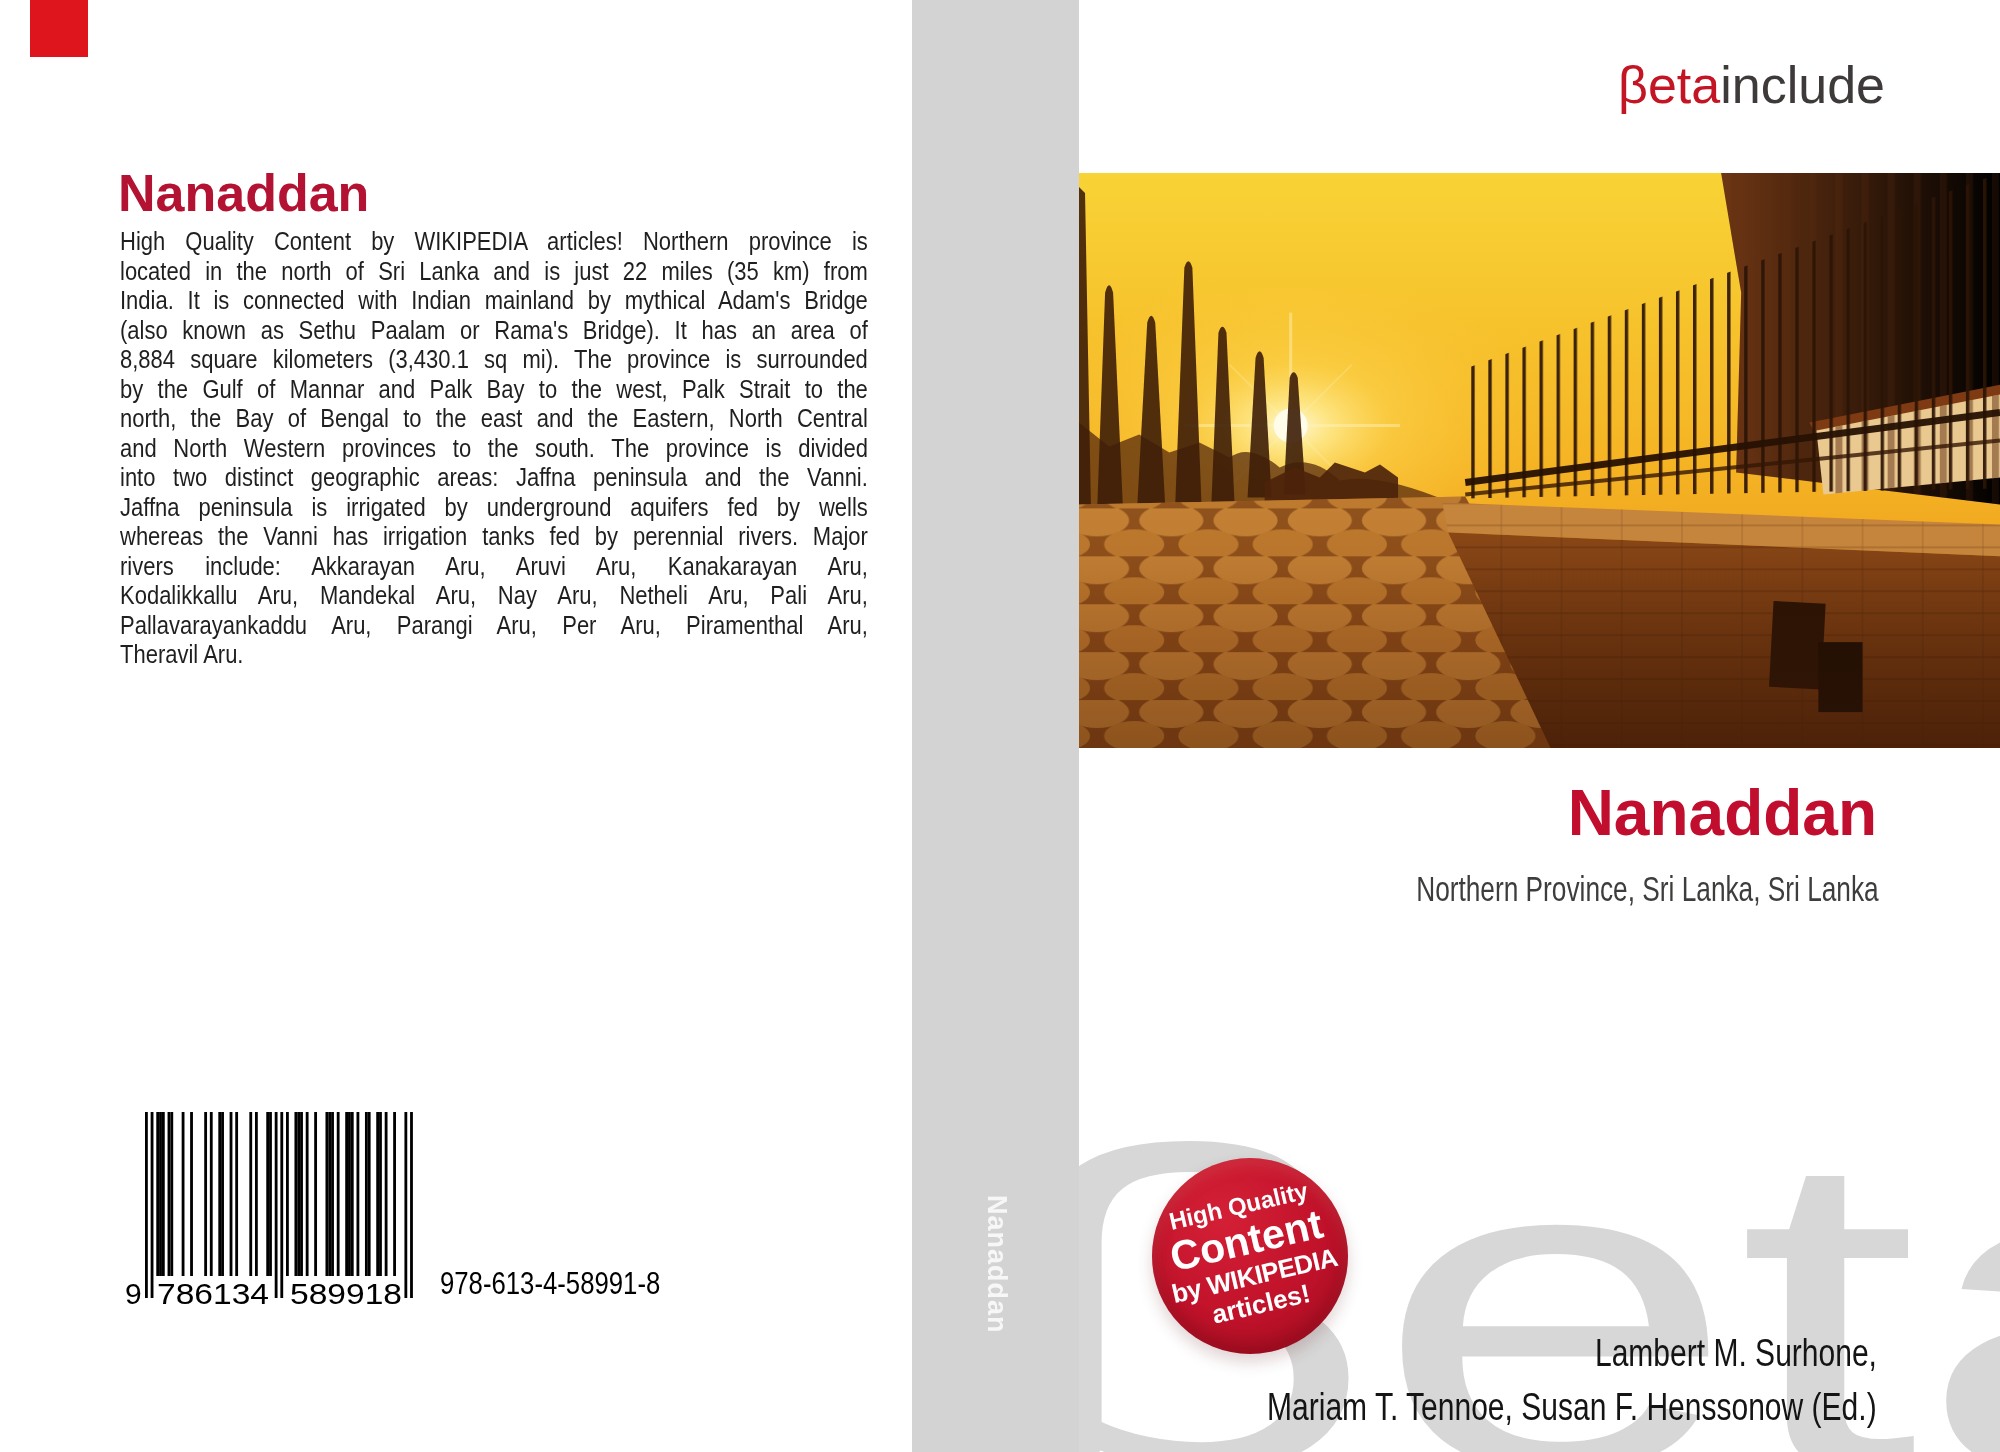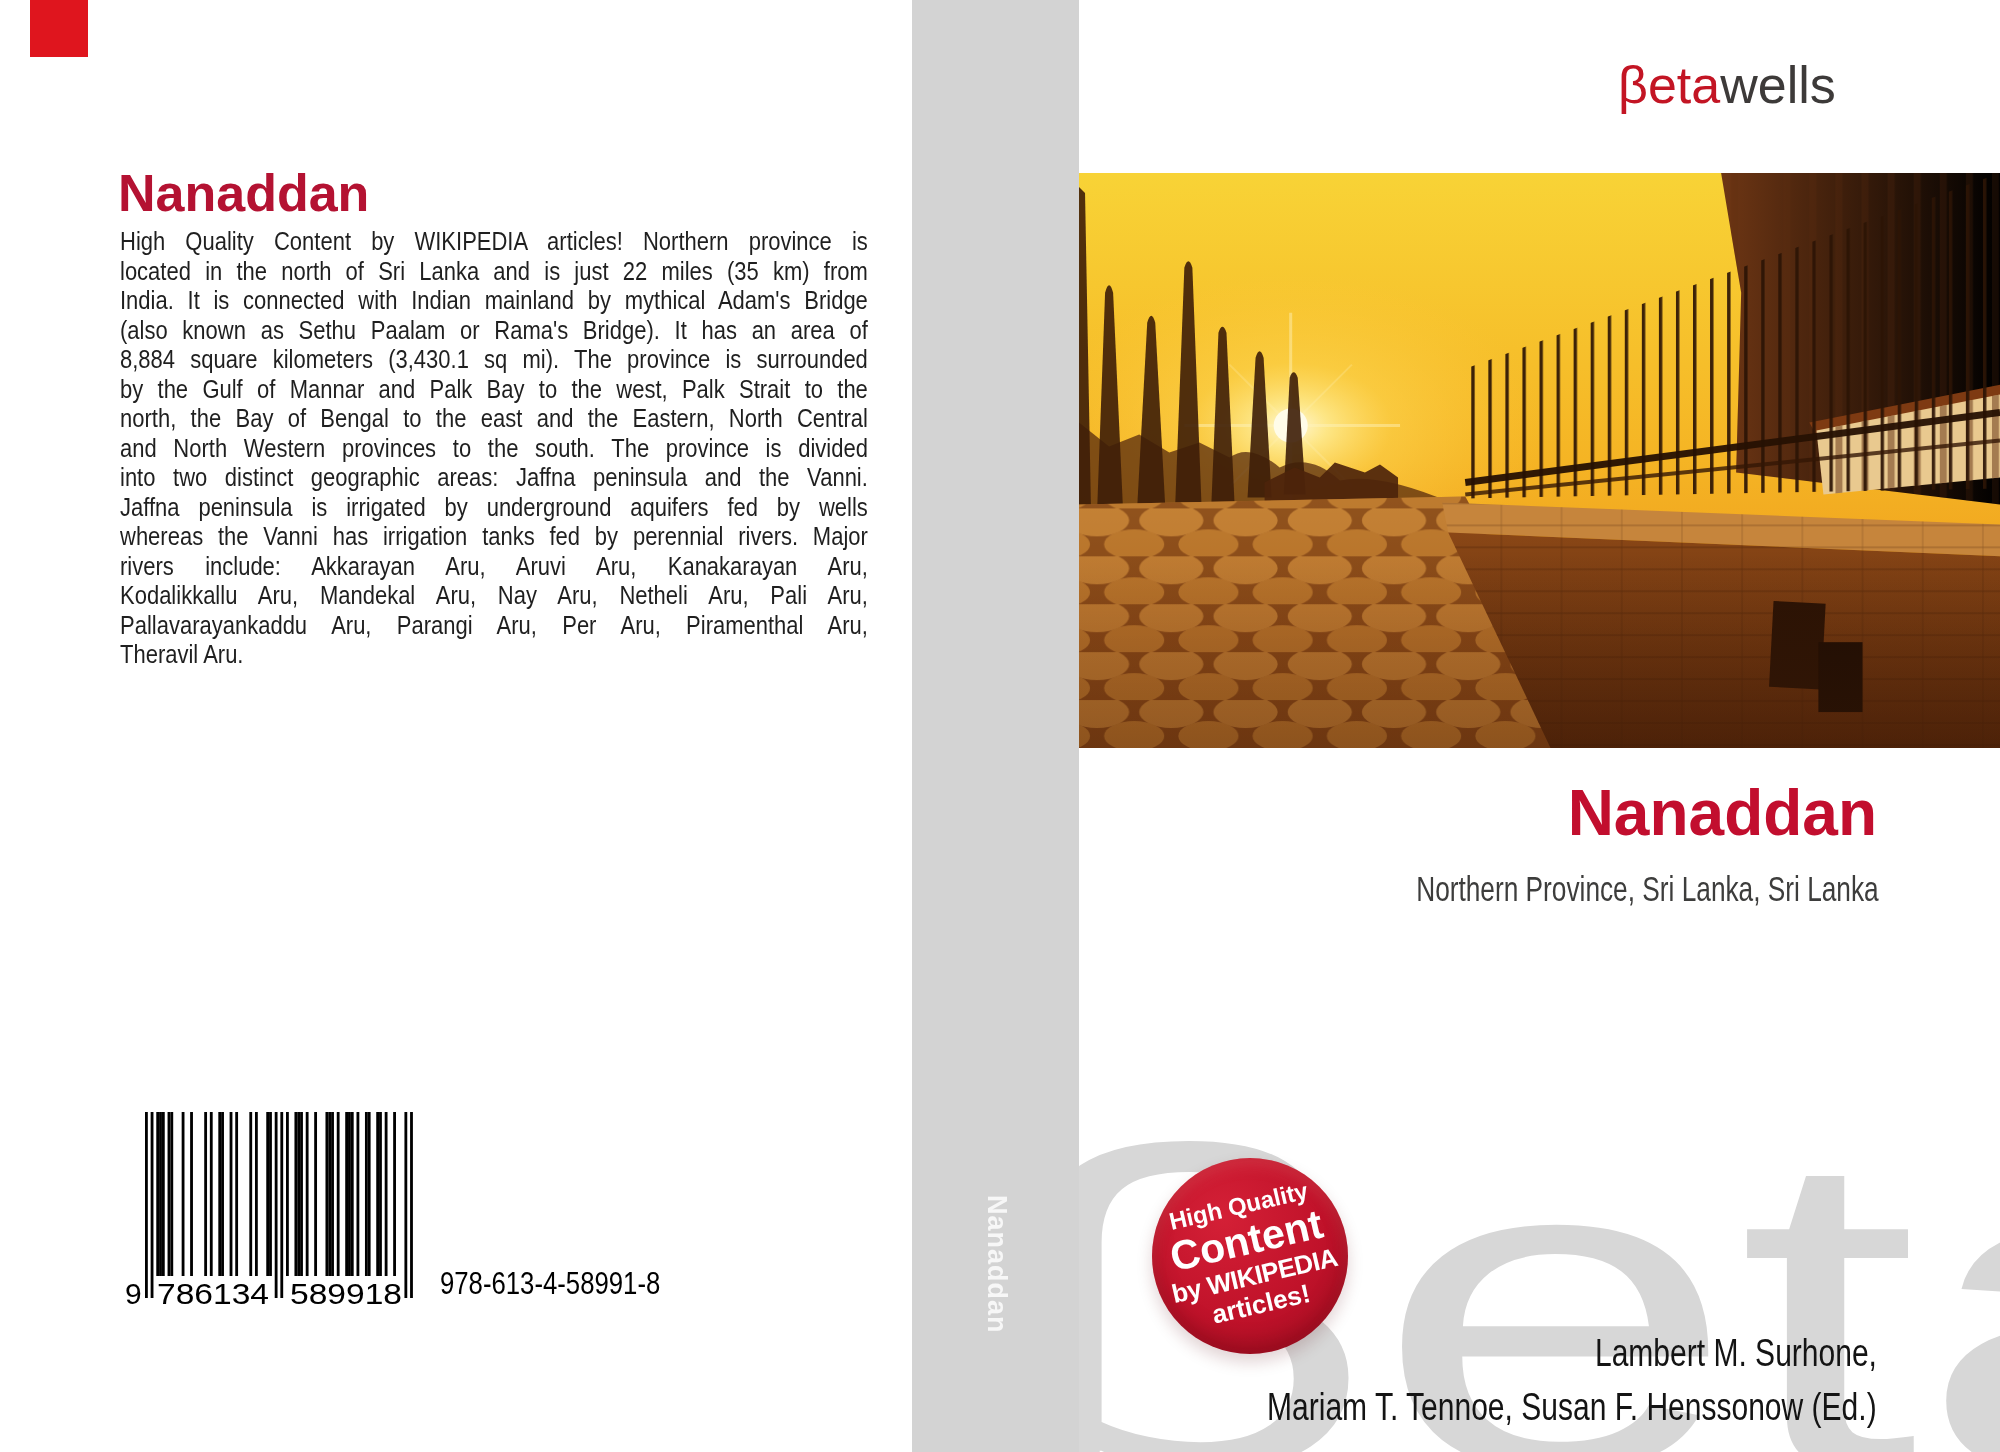--- a/index.html
+++ b/index.html
@@ -134,21 +134,21 @@
 <div class="abs" id="isbn-text">978-613-4-58991-8</div>
 
 <div class="abs" id="spine"></div>
 <div class="abs" id="spine-title">Nanaddan</div>
 
 <div class="abs" id="front-cover">
 
   <div class="abs" id="watermark">βeta</div>
 
   <div class="abs" id="publisher-logo">
-    <div class="logo-line" id="logo-line1"><span class="logo-red">βeta</span><span class="logo-dark">wells</span></div>
+    <div class="logo-line" id="logo-line1"><span class="logo-red">βeta</span><span class="logo-dark">include</span></div>
   </div>
 
   <div class="abs" id="photo-wrap">
     <svg width="921" height="575" viewBox="0 0 918 576" preserveAspectRatio="none">
       <defs>
         <linearGradient id="skyG" x1="0" y1="0" x2="0" y2="1">
           <stop offset="0" stop-color="#f8d336"></stop>
             <stop offset="0.5" stop-color="#f5b424"></stop>
           <stop offset="0.78" stop-color="#ee9c1c"></stop>
             <stop offset="1" stop-color="#e88f18"></stop>

